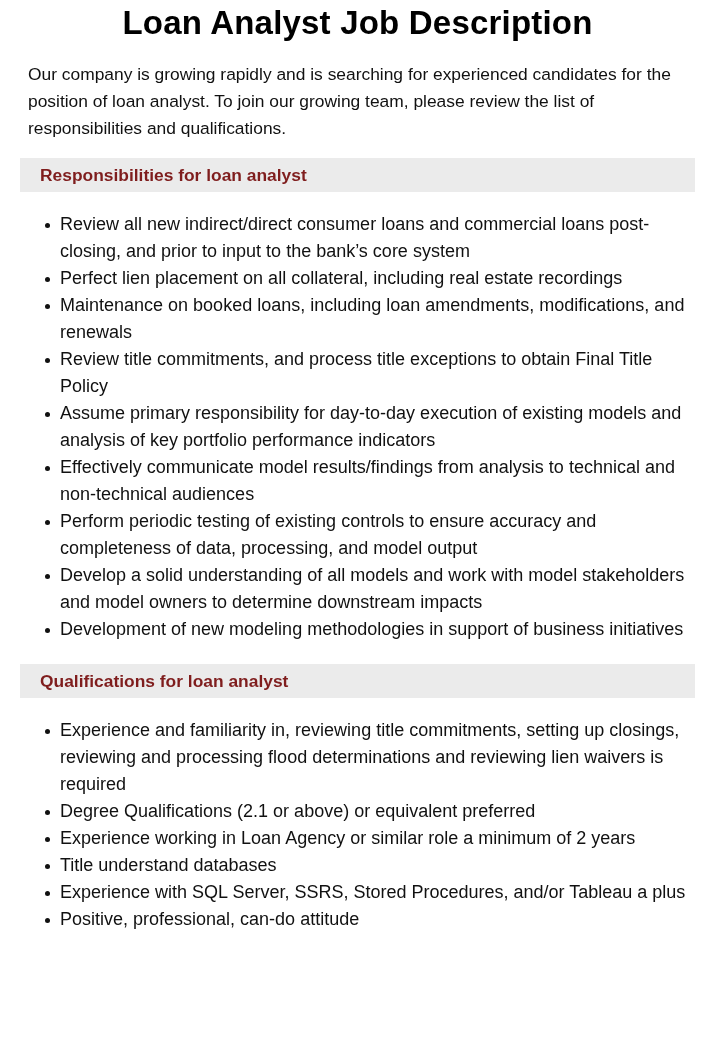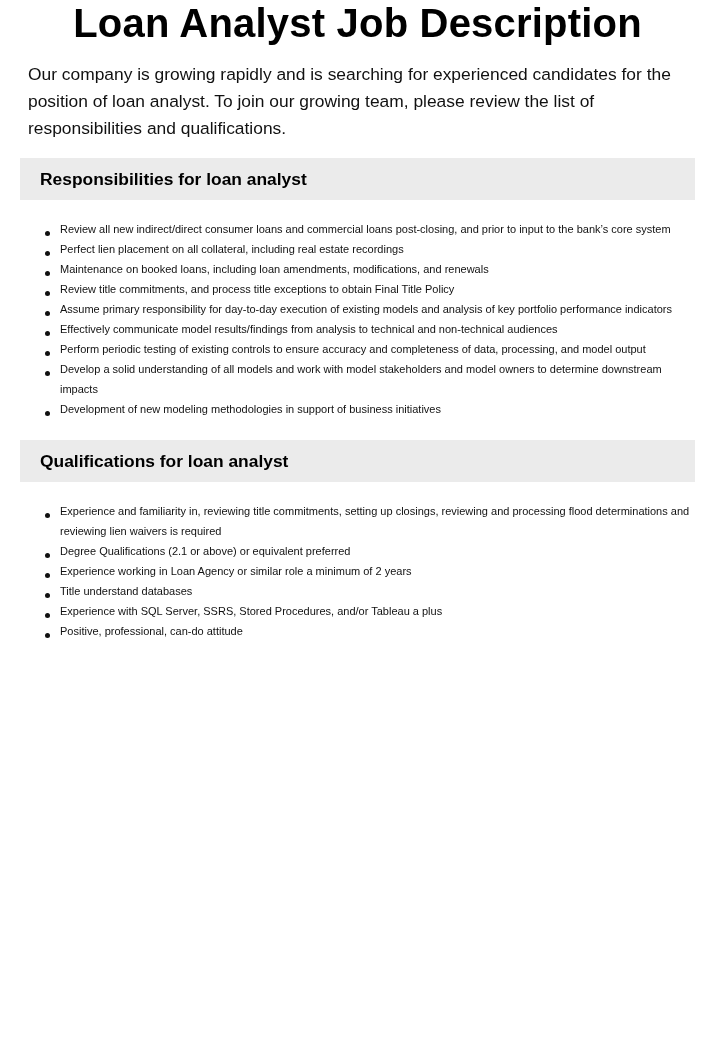--- a/index.html
+++ b/index.html
@@ -14,56 +14,56 @@
       font-family: "Liberation Sans", "DejaVu Sans", sans-serif;
       color: #111111;
     }
     .page {
       padding: 0 25px 0 20px;
     }
     .title {
       margin: 0;
       padding-top: 2px;
       text-align: center;
-      font-size: 40px;
+      font-size: 33px;
       font-weight: bold;
       line-height: 42px;
       letter-spacing: 0.2px;
       color: #000000;
     }
     .intro {
       margin: 17px 0 0 8px;
       font-size: 17.4px;
       line-height: 27px;
       color: #111111;
     }
     .section-header {
       margin-top: 16px;
       background: #ebebeb;
-      height: 42px;
+      height: 34px;
       box-sizing: border-box;
       padding: 0 20px;
       display: flex;
       align-items: center;
       font-size: 17.4px;
       font-weight: bold;
-      color: #000000;
+      color: #7f1d1d;
     }
     .section-header.qual {
       margin-top: 21px;
     }
     ul.items {
       margin: 19px 0 0 0;
       padding: 0 0 0 40px;
       list-style: none;
     }
     ul.items li {
       position: relative;
-      font-size: 11px;
-      line-height: 20px;
+      font-size: 18px;
+      line-height: 27px;
       color: #111111;
     }
     ul.items li::before {
       content: "";
       position: absolute;
       left: -15px;
       top: 12px;
       width: 5px;
       height: 5px;
       border-radius: 50%;

